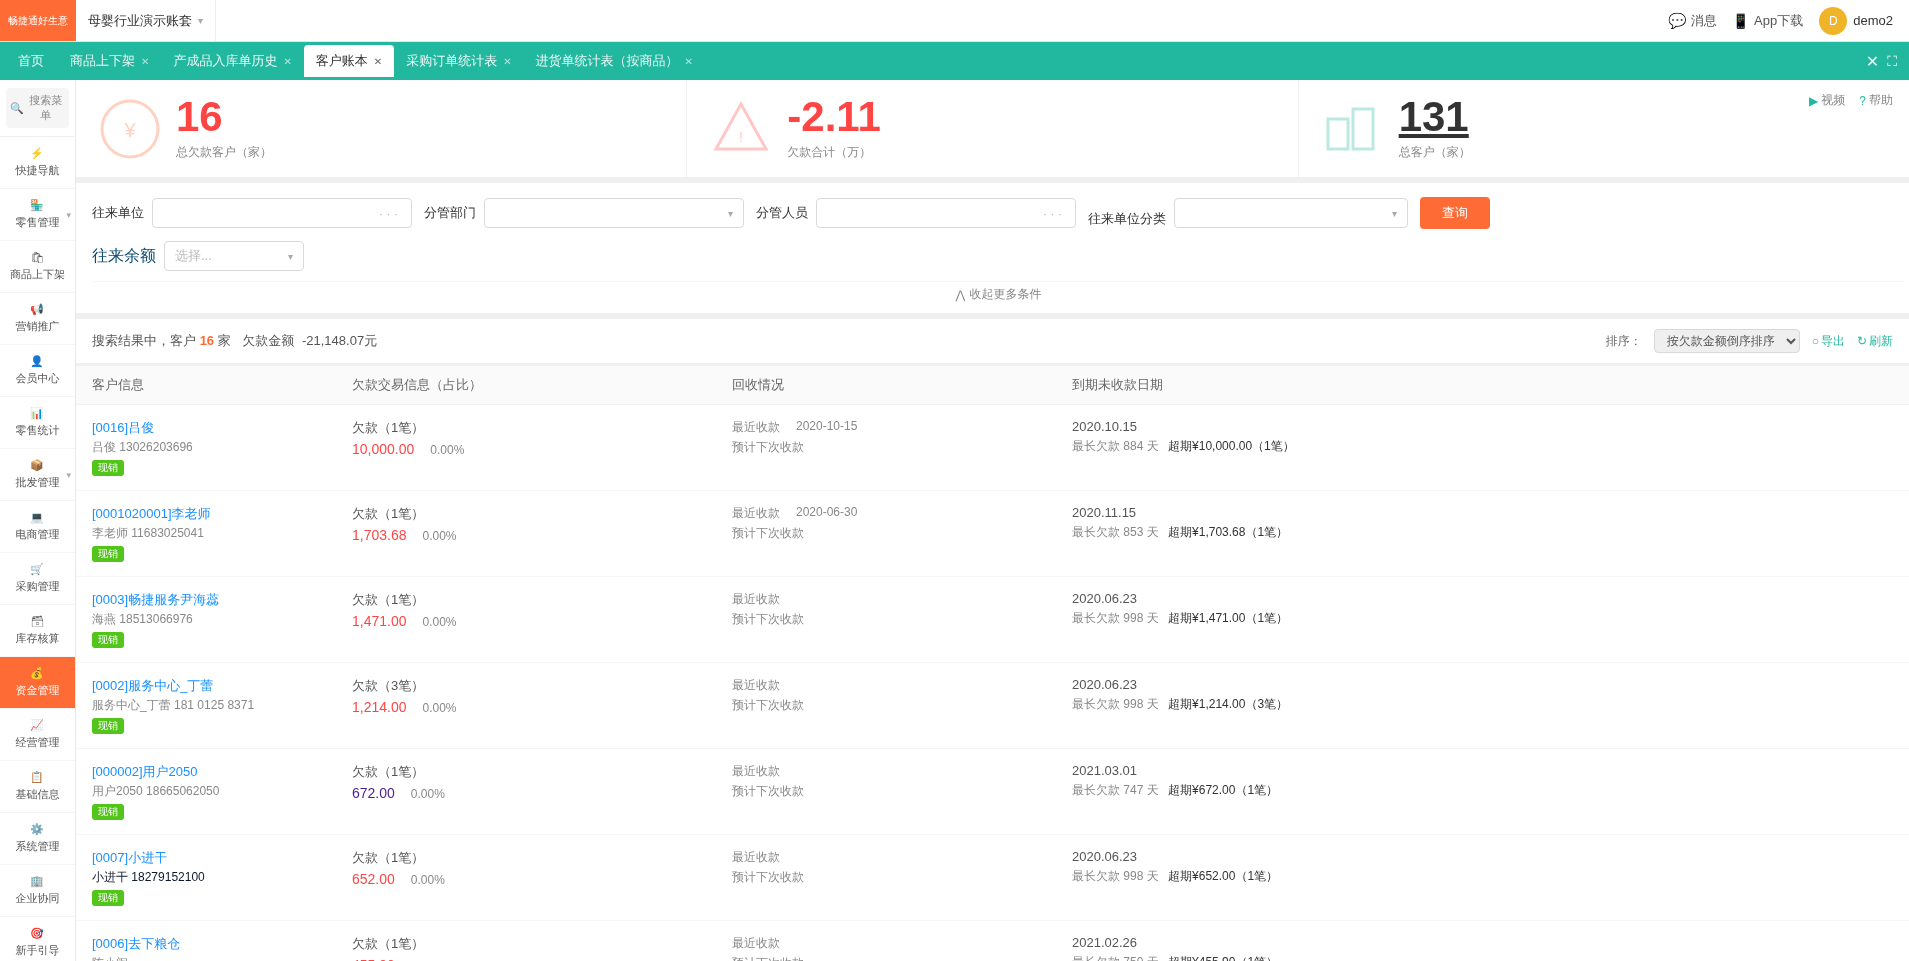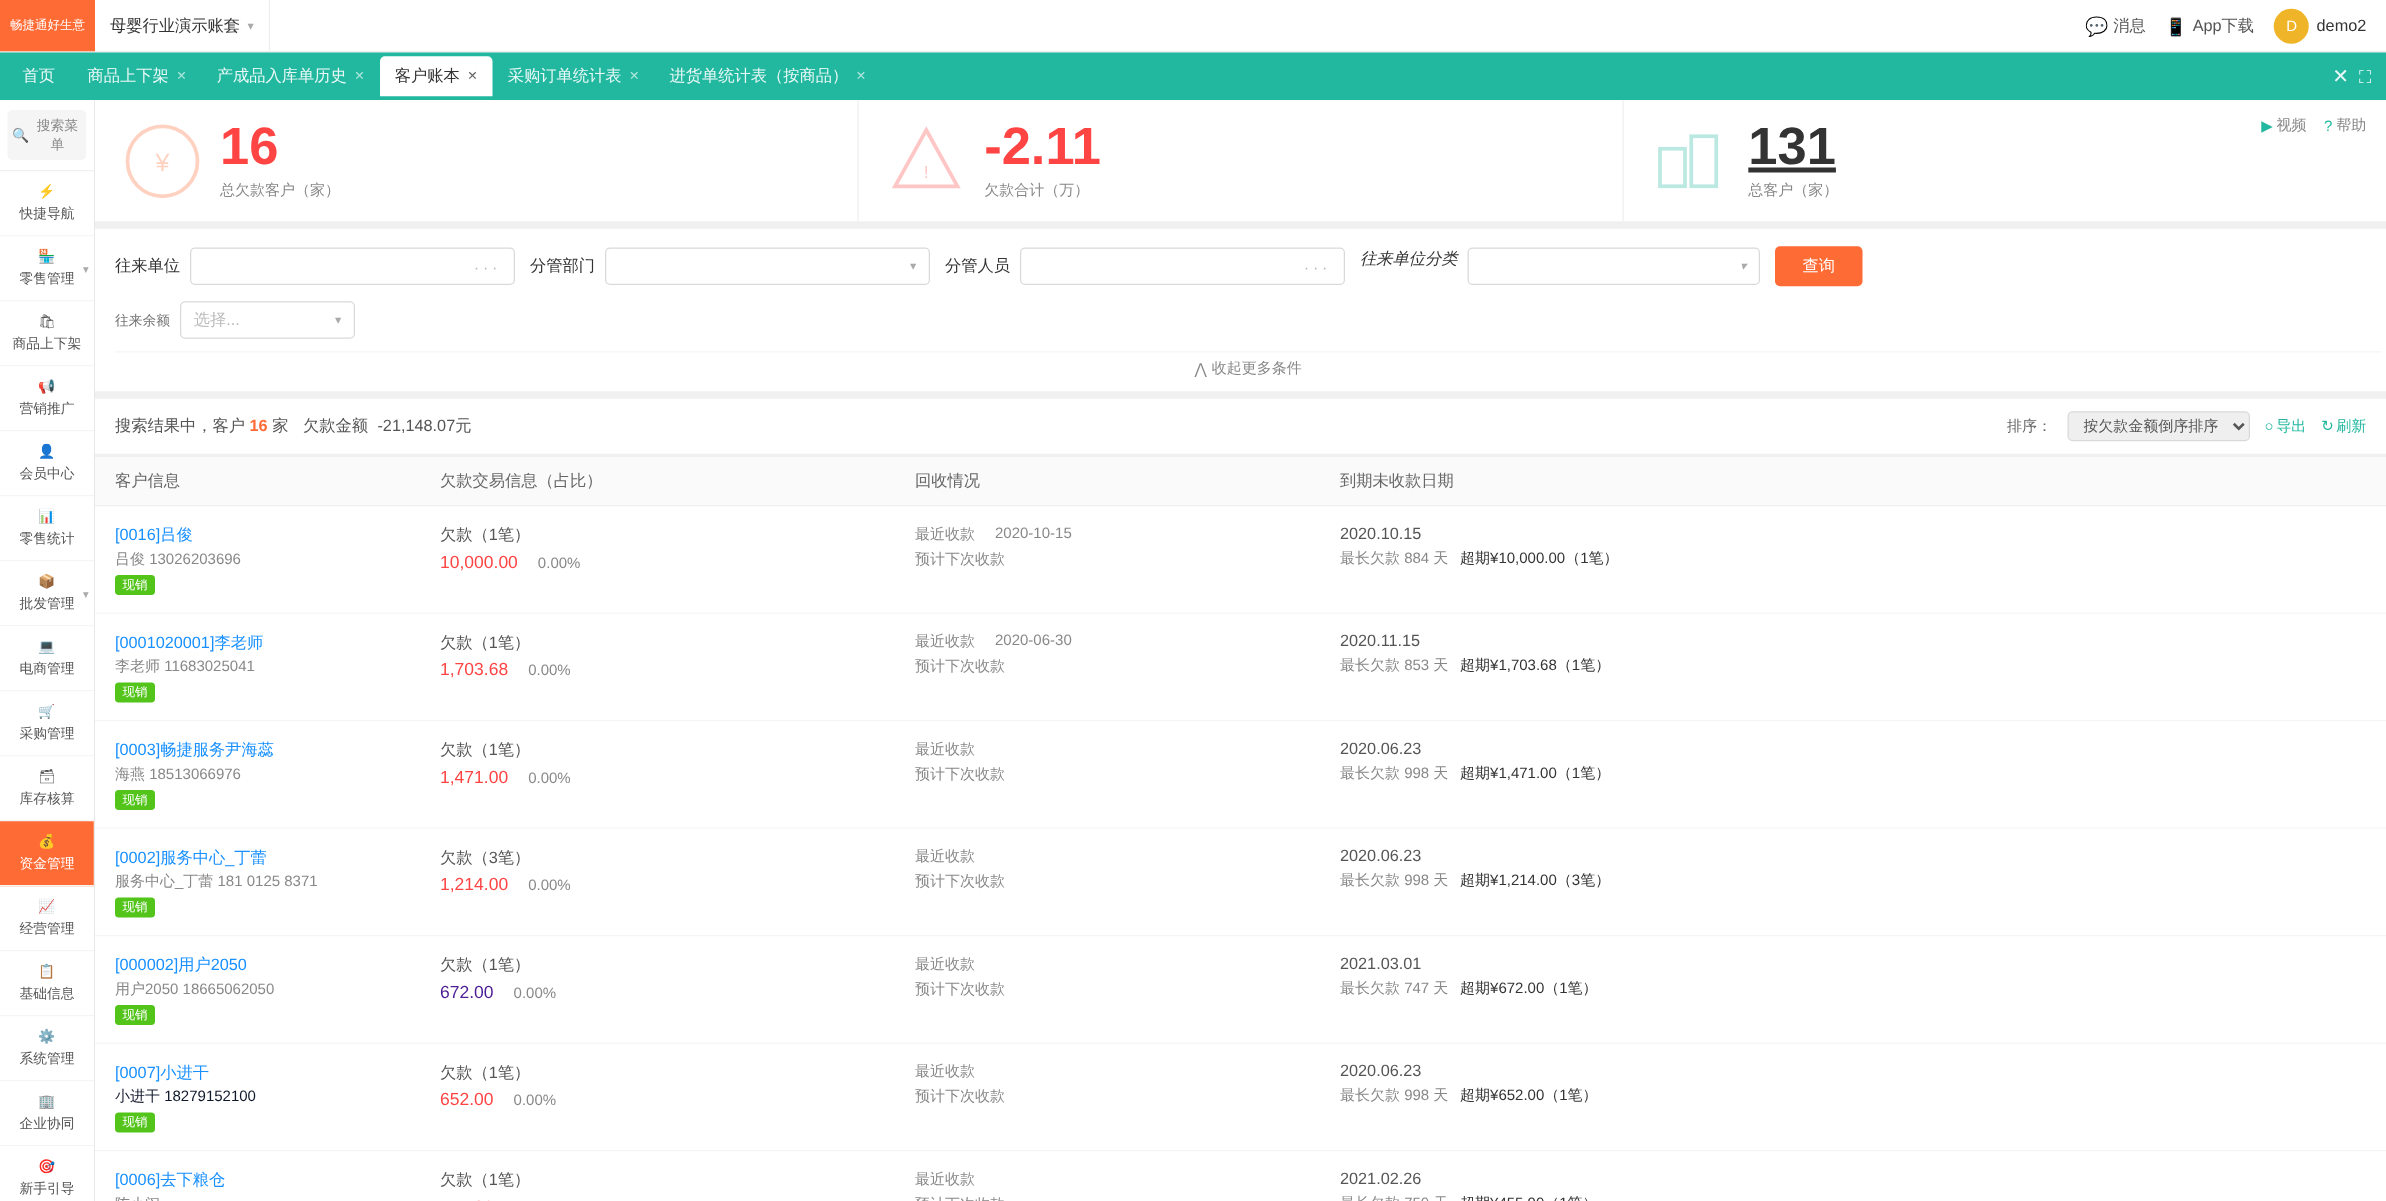--- a/index.html
+++ b/index.html
@@ -212,34 +212,34 @@
           </div>
         </div>
 
         <div style="display:flex; align-items:center; gap:8px; flex:1; max-width:320px;justify-content:space-between;">
           <span style="font-size:13px; color:#333; white-space:nowrap;">分管人员</span>
           <div style="flex:1; border:1px solid #d9d9d9; border-radius:4px; padding:5px 10px; font-size:13px; color:#999; display:flex; align-items:center; justify-content:flex-end; cursor:pointer; min-height:30px; background:#fff;">
             <span style="color:#bbb; letter-spacing:3px;">···</span>
           </div>
         </div>
 
-        <div style="display:flex; align-items:flex-start; gap:8px; flex:1; max-width:320px;font-style:italic;">
+        <div style="display:flex; align-items:flex-end; gap:8px; flex:1; max-width:320px;">
           <span style="font-size:13px; color:#333; white-space:nowrap;">往来单位分类</span>
           <div style="flex:1; border:1px solid #d9d9d9; border-radius:4px; padding:5px 10px; font-size:13px; display:flex; align-items:center; justify-content:space-between; cursor:pointer; min-height:30px; background:#fff;">
             <span style="color:#bbb;"></span>
             <span style="color:#aaa; font-size:10px;">▾</span>
           </div>
         </div>
 
         <button style="background:#ff6b35; color:#fff; border:none; border-radius:4px; padding:6px 22px; font-size:13px; cursor:pointer; height:32px; white-space:nowrap; flex-shrink:0;">查询</button>
       </div>
 
       <div style="display:flex; align-items:center; gap:12px; margin-bottom:10px;">
         <div style="display:flex; align-items:center; gap:8px; max-width:320px;">
-          <span style="font-size:11px; color:#737373; white-space:nowrap;">往来余额</span>
+          <span style="font-size:16px; color:#0c4a6e; white-space:nowrap;">往来余额</span>
           <div style="width:140px; border:1px solid #d9d9d9; border-radius:4px; padding:5px 10px; font-size:13px; display:flex; align-items:center; justify-content:space-between; cursor:pointer; min-height:30px; background:#fff;">
             <span style="color:#bbb;">选择...</span>
             <span style="color:#aaa; font-size:10px;">▾</span>
           </div>
         </div>
       </div>
 
       <div style="display:flex; justify-content:center; padding:4px 0; border-top:1px solid #f5f5f5;">
         <div style="color:#888; font-size:12px; cursor:pointer; display:flex; align-items:center; gap:4px;">
           <span>⋀</span>

